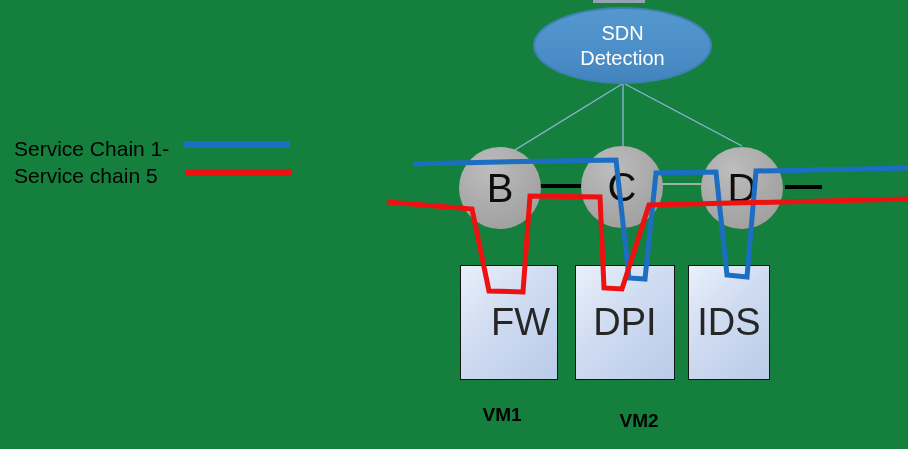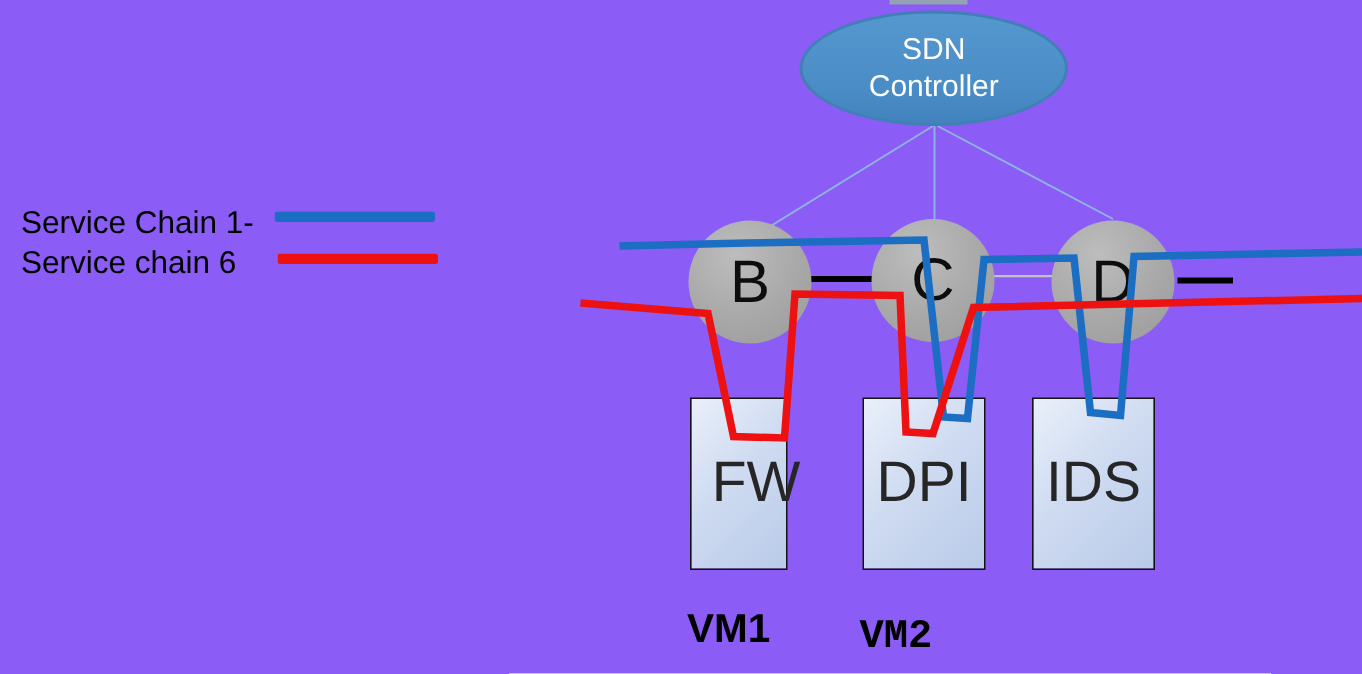--- a/index.html
+++ b/index.html
@@ -1,17 +1,17 @@
 <!DOCTYPE html>
 <html><head>
 <meta charset="utf-8">
 <style>
   html,body{margin:0;padding:0;background:#fff;}
   .stage{
-    position:relative;width:908px;height:449px;background:#8b5cf6;overflow:hidden;
+    position:relative;width:908px;height:449px;background:#15803d;overflow:hidden;
     font-family:"Liberation Sans",sans-serif;color:#000;
   }
   .layer{position:absolute;left:0;top:0;width:908px;height:449px;}
   .under{z-index:1;}
   .over{z-index:3;}
 
   .top-artifact{position:absolute;left:593px;top:0;width:52px;height:3px;background:#94a3b4;z-index:2;}
 
   .controller{
     position:absolute;left:533px;top:7px;width:179px;height:77px;box-sizing:border-box;
@@ -31,27 +31,27 @@
   .node-c{left:581px;top:146px;}
   .node-d{left:701px;top:147px;}
 
   .vm-box{
     position:absolute;top:265px;height:115px;box-sizing:border-box;
     background:linear-gradient(135deg,#e9f0fa 0%,#cfdbf1 45%,#b9cbe9 100%);
     border:1px solid #141414;
     display:flex;align-items:center;justify-content:center;
     font-size:38px;color:#262626;z-index:2;
   }
-  .vm-fw{left:460px;width:65px;padding-left:23px;}
-  .vm-dpi{left:575px;width:82px;}
+  .vm-fw{left:460px;width:98px;padding-left:23px;}
+  .vm-dpi{left:575px;width:100px;}
   .vm-ids{left:688px;width:82px;align-items:center;}
 
-  .vm-name{position:absolute;font-weight:bold;font-size:27px;z-index:2;}
+  .vm-name{position:absolute;font-weight:bold;font-size:19px;text-align:center;z-index:2;}
   .vm-name-1{left:458px;top:404px;width:88px;}
-  .vm-name-2{left:573px;top:410px;width:86px;font-family:Liberation Mono, monospace;}
+  .vm-name-2{left:596px;top:410px;width:86px;}
   .vm-name-3{left:686px;top:403px;width:86px;}
 
   .legend-label{position:absolute;font-size:21px;z-index:2;white-space:nowrap;text-align:right;}
   .legend-1{left:14px;top:137px;}
   .legend-2{left:14px;top:164px;}
   .swatch{position:absolute;z-index:2;display:block;}
   .swatch-1{left:183px;top:141px;}
   .swatch-2{left:185px;top:169px;}
 
   .abbr-block{position:absolute;left:88px;top:253px;z-index:2;}
@@ -68,21 +68,21 @@
     <line x1="622" y1="84" x2="497" y2="161" stroke="#8fb4df" stroke-width="1.3"></line>
     <line x1="623" y1="84" x2="623" y2="146" stroke="#8fb4df" stroke-width="1.3"></line>
     <line x1="625" y1="84" x2="742" y2="146" stroke="#8fb4df" stroke-width="1.3"></line>
     <line x1="530" y1="186" x2="592" y2="186" stroke="#000000" stroke-width="4"></line>
     <line x1="648" y1="184" x2="710" y2="184" stroke="#c4c4c4" stroke-width="1.5"></line>
     <line x1="785" y1="187" x2="822" y2="187" stroke="#000000" stroke-width="4"></line>
   </svg>
 
   <div class="controller">
     <span>SDN</span>
-    <span>Controller</span>
+    <span>Detection</span>
   </div>
 
   <div class="node node-b">
     <span>B</span>
   </div>
   <div class="node node-c">
     <span>C</span>
   </div>
   <div class="node node-d">
     <span>D</span>
@@ -103,19 +103,19 @@
 
   <svg class="layer over" viewBox="0 0 908 449">
     <polyline points="413,164 498,162 616,160 629,278 645,279 656,173 716,172 727,275 747,277 756,171 908,168" fill="none" stroke-width="5" stroke-linejoin="miter" stroke="#1b6ec2"></polyline>
     <polyline points="387,202 472,209 489,291 523,292 530,196 600,197 604,288 622,289 649,205 908,199" fill="none" stroke-width="5" stroke-linejoin="miter" stroke="#ee1111"></polyline>
   </svg>
 
   <div class="legend-label legend-1">Service Chain 1-</div>
   <svg class="swatch swatch-1" width="107" height="7">
     <rect x="0" y="0" width="107" height="7" rx="2" fill="#1b6ec2"></rect>
   </svg>
-  <div class="legend-label legend-2">Service chain 6</div>
+  <div class="legend-label legend-2">Service chain 5</div>
   <svg class="swatch swatch-2" width="107" height="7">
     <rect x="0" y="0" width="107" height="7" rx="2" fill="#ee1111"></rect>
   </svg>
 
 
 </div>
 
 </body></html>

